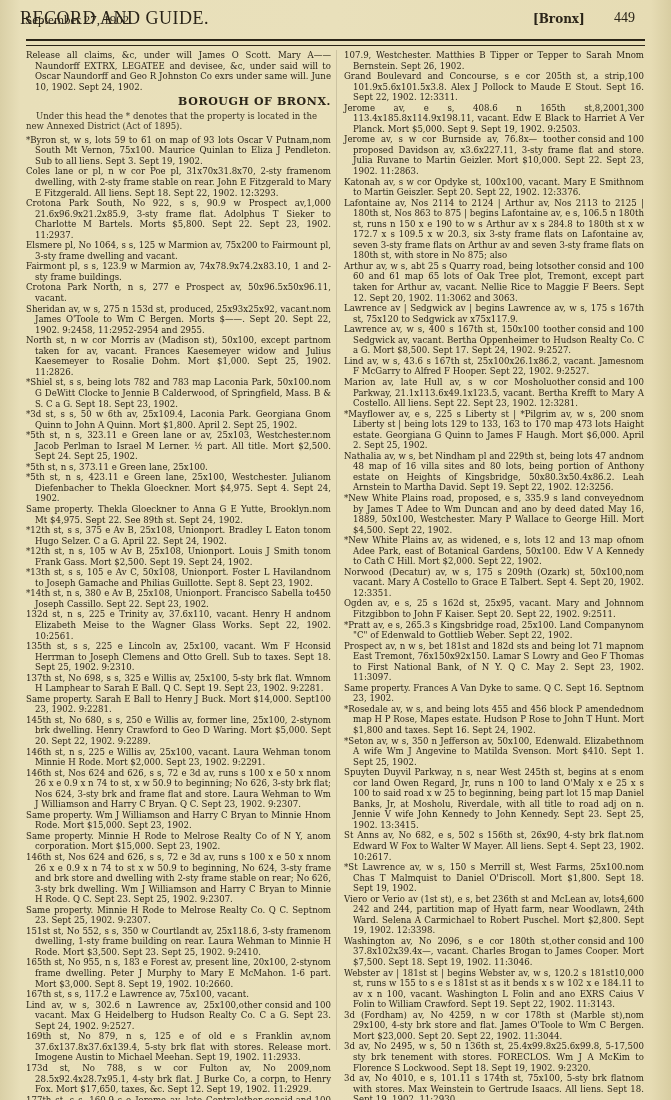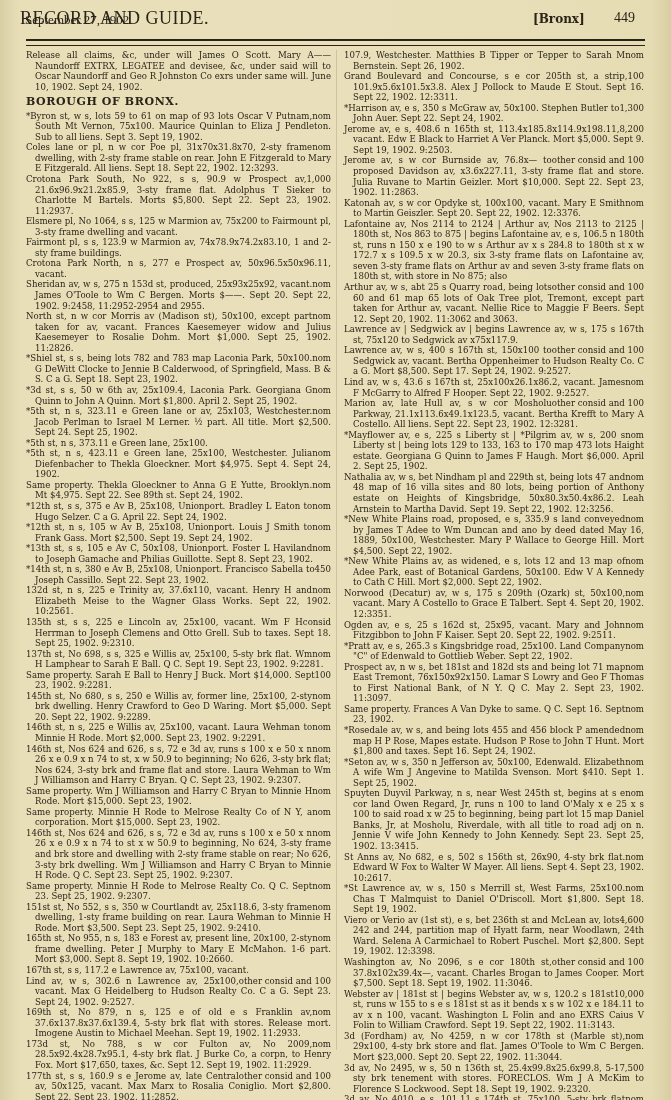--- a/index.html
+++ b/index.html
@@ -11,21 +11,21 @@
   .h-date{position:absolute;left:5px;top:6px;font-size:13px;font-family:"Liberation Serif",serif;}
   .h-title{position:absolute;left:0;right:0;top:2px;text-align:left;font-size:18px;letter-spacing:.5px;font-family:"Liberation Serif",serif;}
   .h-section{position:absolute;left:513px;top:6px;font-size:12px;font-weight:bold;}
   .h-page{position:absolute;right:12px;top:4px;font-size:14px;font-family:"Liberation Serif",serif;}
   .rule{position:absolute;left:26px;right:26px;top:39px;height:4px;border-top:2px solid #2a2418;border-bottom:1px solid #2a2418;}
   .col{position:absolute;top:50px;font-size:8.6px;line-height:10.55px;}
   .col.left{left:26px;width:305px;}
   .col.right{left:344px;width:300px;}
   .entry{text-indent:-9px;padding-left:9px;margin:0;text-align:justify;}
   .entry .amt{float:right;text-indent:0;}
-  .section-head{text-align:left;font-weight:bold;font-size:11px;letter-spacing:.6px;margin:5px 0 3px;}
+  .section-head{text-align:right;font-weight:bold;font-size:11px;letter-spacing:.6px;margin:5px 0 3px;}
   .note{text-indent:10px;margin:0 0 3px;color:#3a3323;}
   .divider{position:absolute;left:336px;top:50px;width:1px;height:1000px;background:rgba(40,32,20,.15);}
 </style>
 </head>
 <body>
 
 <div class="page">
 
   <div class="header">
     <span class="h-date">September 27, 1902.</span>
@@ -36,20 +36,21 @@
   <div class="rule"></div>
 
   <div class="divider"></div>
 
   <div class="col left">
     <p class="entry">
       <span class="amt">——</span>
       <span>Release all claims, &amp;c, under will James O Scott. Mary A Naundorff EXTRX, LEGATEE and devisee, &amp;c, under said will to Oscar Naundorff and Geo R Johnston Co exrs under same will. June 10, 1902. Sept 24, 1902.</span>
     </p>
     <div class="section-head">BOROUGH OF BRONX.</div>
+    <p class="note">Under this head the * denotes that the property is located in the new Annexed District (Act of 1895).</p>
     <div id="left-entries">
         <p class="entry"><span class="amt">nom</span><span>*Byron st, w s, lots 59 to 61 on map of 93 lots Oscar V Putnam, South Mt Vernon, 75x100. Maurice Quinlan to Eliza J Pendleton. Sub to all liens. Sept 3. Sept 19, 1902.</span></p>
         <p class="entry"><span class="amt">nom</span><span>Coles lane or pl, n w cor Poe pl, 31x70x31.8x70, 2-sty frame dwelling, with 2-sty frame stable on rear. John E Fitzgerald to Mary E Fitzgerald. All liens. Sept 18. Sept 22, 1902. 12:3293.</span></p>
         <p class="entry"><span class="amt">1,000</span><span>Crotona Park South, No 922, s s, 90.9 w Prospect av, 21.6x96.9x21.2x85.9, 3-sty frame flat. Adolphus T Sieker to Charlotte M Bartels. Morts $5,800. Sept 22. Sept 23, 1902. 11:2937.</span></p>
         <p class="entry"><span class="amt"></span><span>Elsmere pl, No 1064, s s, 125 w Marmion av, 75x200 to Fairmount pl, 3-sty frame dwelling and vacant.</span></p>
         <p class="entry"><span class="amt"></span><span>Fairmont pl, s s, 123.9 w Marmion av, 74x78.9x74.2x83.10, 1 and 2-sty frame buildings.</span></p>
         <p class="entry"><span class="amt"></span><span>Crotona Park North, n s, 277 e Prospect av, 50x96.5x50x96.11, vacant.</span></p>
         <p class="entry"><span class="amt">nom</span><span>Sheridan av, w s, 275 n 153d st, produced, 25x93x25x92, vacant. James O'Toole to Wm C Bergen. Morts $——. Sept 20. Sept 22, 1902. 9:2458, 11:2952-2954 and 2955.</span></p>
         <p class="entry"><span class="amt">nom</span><span>North st, n w cor Morris av (Madison st), 50x100, except part taken for av, vacant. Frances Kaesemeyer widow and Julius Kaesemeyer to Rosalie Dohm. Mort $1,000. Sept 25, 1902. 11:2826.</span></p>
         <p class="entry"><span class="amt">nom</span><span>*Shiel st, s s, being lots 782 and 783 map Laconia Park, 50x100. G DeWitt Clocke to Jennie B Calderwood, of Springfield, Mass. B &amp; S. C a G. Sept 18. Sept 23, 1902.</span></p>
@@ -80,21 +81,21 @@
         <p class="entry"><span class="amt">nom</span><span>169th st, No 879, n s, 125 e of old e s Franklin av, 37.6x137.8x37.6x139.4, 5-sty brk flat with stores. Release mort. Imogene Austin to Michael Meehan. Sept 19, 1902. 11:2933.</span></p>
         <p class="entry"><span class="amt">nom</span><span>173d st, No 788, s w cor Fulton av, No 2009, 28.5x92.4x28.7x95.1, 4-sty brk flat. J Burke Co, a corpn, to Henry Fox. Mort $17,650, taxes, &amp;c. Sept 12. Sept 19, 1902. 11:2929.</span></p>
         <p class="entry"><span class="amt">other consid and 100</span><span>177th st, s s, 160.9 s e Jerome av, late Central av, 50x125, vacant. Max Marx to Rosalia Coniglio. Mort $2,800. Sept 22. Sept 23, 1902. 11:2852.</span></p>
       </div>
   </div>
 
   <div class="col right">
     <div id="right-entries">
         <p class="entry"><span class="amt">nom</span><span>107.9, Westchester. Matthies B Tipper or Tepper to Sarah M Bernstein. Sept 26, 1902.</span></p>
         <p class="entry"><span class="amt">100</span><span>Grand Boulevard and Concourse, s e cor 205th st, a strip, 101.9x5.6x101.5x3.8. Alex J Pollock to Maude E Stout. Sept 16. Sept 22, 1902. 12:3311.</span></p>
-        <p class="entry"><span class="amt">1,300</span><span>*Harrison av, e s, 350 s McGraw av, 50x100. Stephen Butler to John Auer. Sept 22. Sept 24, 1902.</span></p>
+        <p class="entry"><span class="amt">1,300</span></p>
         <p class="entry"><span class="amt">8,200</span><span>Jerome av, e s, 408.6 n 165th st, 113.4x185.8x114.9x198.11, vacant. Edw E Black to Harriet A Ver Planck. Mort $5,000. Sept 9. Sept 19, 1902. 9:2503.</span></p>
         <p class="entry"><span class="amt">other consid and 100</span><span>Jerome av, s w cor Burnside av, 76.8x— to proposed Davidson av, x3.6x227.11, 3-sty frame flat and store. Julia Ruvane to Martin Geizler. Mort $10,000. Sept 22. Sept 23, 1902. 11:2863.</span></p>
         <p class="entry"><span class="amt">nom</span><span>Katonah av, s w cor Opdyke st, 100x100, vacant. Mary E Smith to Martin Geiszler. Sept 20. Sept 22, 1902. 12:3376.</span></p>
         <p class="entry"><span class="amt"></span><span>Lafontaine av, Nos 2114 to 2124 | Arthur av, Nos 2113 to 2125 | 180th st, Nos 863 to 875 | begins Lafontaine av, e s, 106.5 n 180th st, runs n 150 x e 190 to w s Arthur av x s 284.8 to 180th st x w 172.7 x s 109.5 x w 20.3, six 3-sty frame flats on Lafontaine av, seven 3-sty frame flats on Arthur av and seven 3-sty frame flats on 180th st, with store in No 875; also</span></p>
         <p class="entry"><span class="amt">other consid and 100</span><span>Arthur av, w s, abt 25 s Quarry road, being lots 60 and 61 map 65 lots of Oak Tree plot, Tremont, except part taken for Arthur av, vacant. Nellie Rice to Maggie F Beers. Sept 12. Sept 20, 1902. 11:3062 and 3063.</span></p>
         <p class="entry"><span class="amt"></span><span>Lawrence av | Sedgwick av | begins Lawrence av, w s, 175 s 167th st, 75x120 to Sedgwick av x75x117.9.</span></p>
         <p class="entry"><span class="amt">other consid and 100</span><span>Lawrence av, w s, 400 s 167th st, 150x100 to Sedgwick av, vacant. Bertha Oppenheimer to Hudson Realty Co. C a G. Mort $8,500. Sept 17. Sept 24, 1902. 9:2527.</span></p>
         <p class="entry"><span class="amt">nom</span><span>Lind av, w s, 43.6 s 167th st, 25x100x26.1x86.2, vacant. James F McGarry to Alfred F Hooper. Sept 22, 1902. 9:2527.</span></p>
         <p class="entry"><span class="amt">other consid and 100</span><span>Marion av, late Hull av, s w cor Mosholu Parkway, 21.1x113.6x49.1x123.5, vacant. Bertha Krefft to Mary A Costello. All liens. Sept 22. Sept 23, 1902. 12:3281.</span></p>
         <p class="entry"><span class="amt">nom</span><span>*Mayflower av, e s, 225 s Liberty st | *Pilgrim av, w s, 200 s Liberty st | being lots 129 to 133, 163 to 170 map 473 lots Haight estate. Georgiana G Quinn to James F Haugh. Mort $6,000. April 2. Sept 25, 1902.</span></p>

